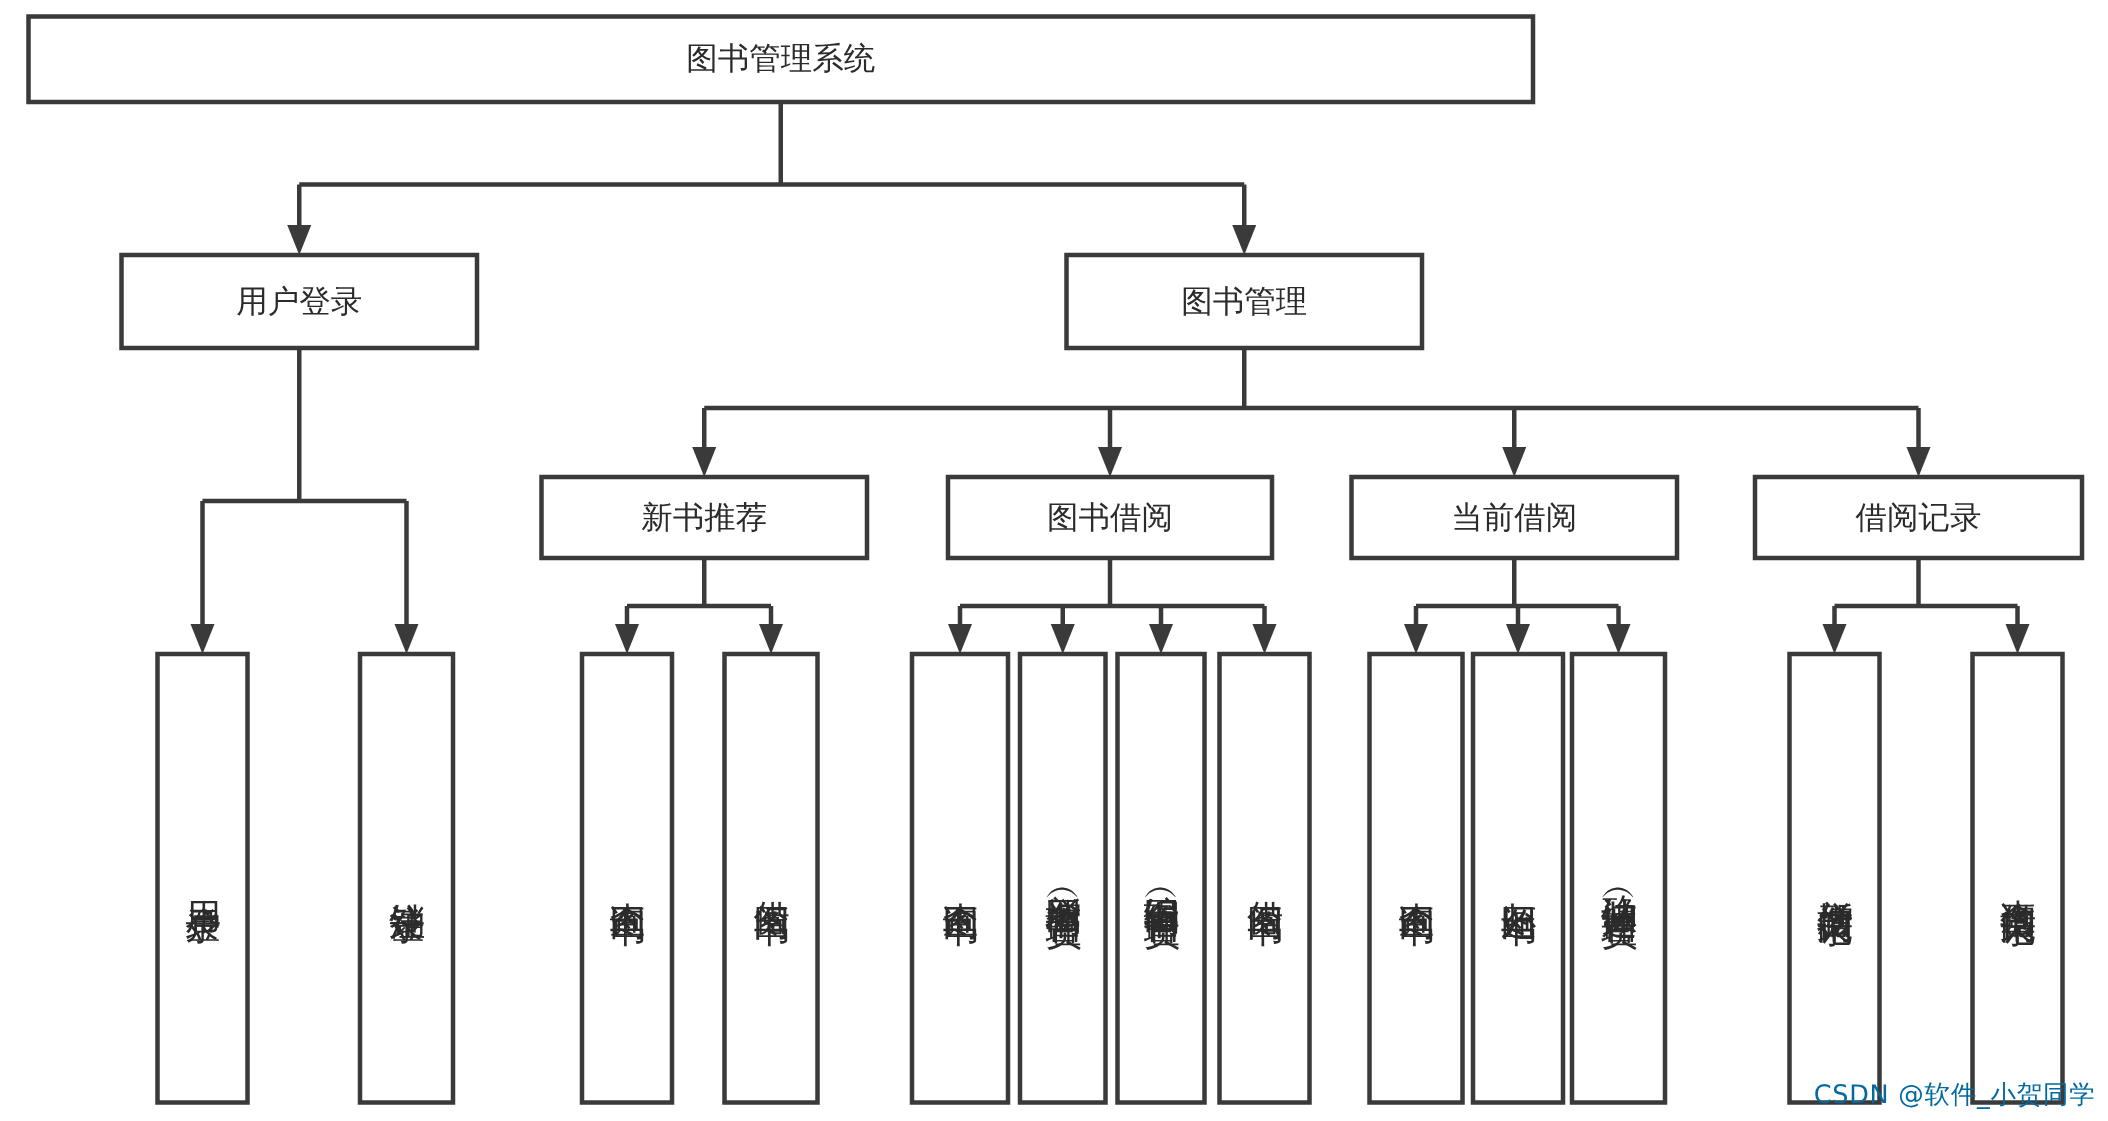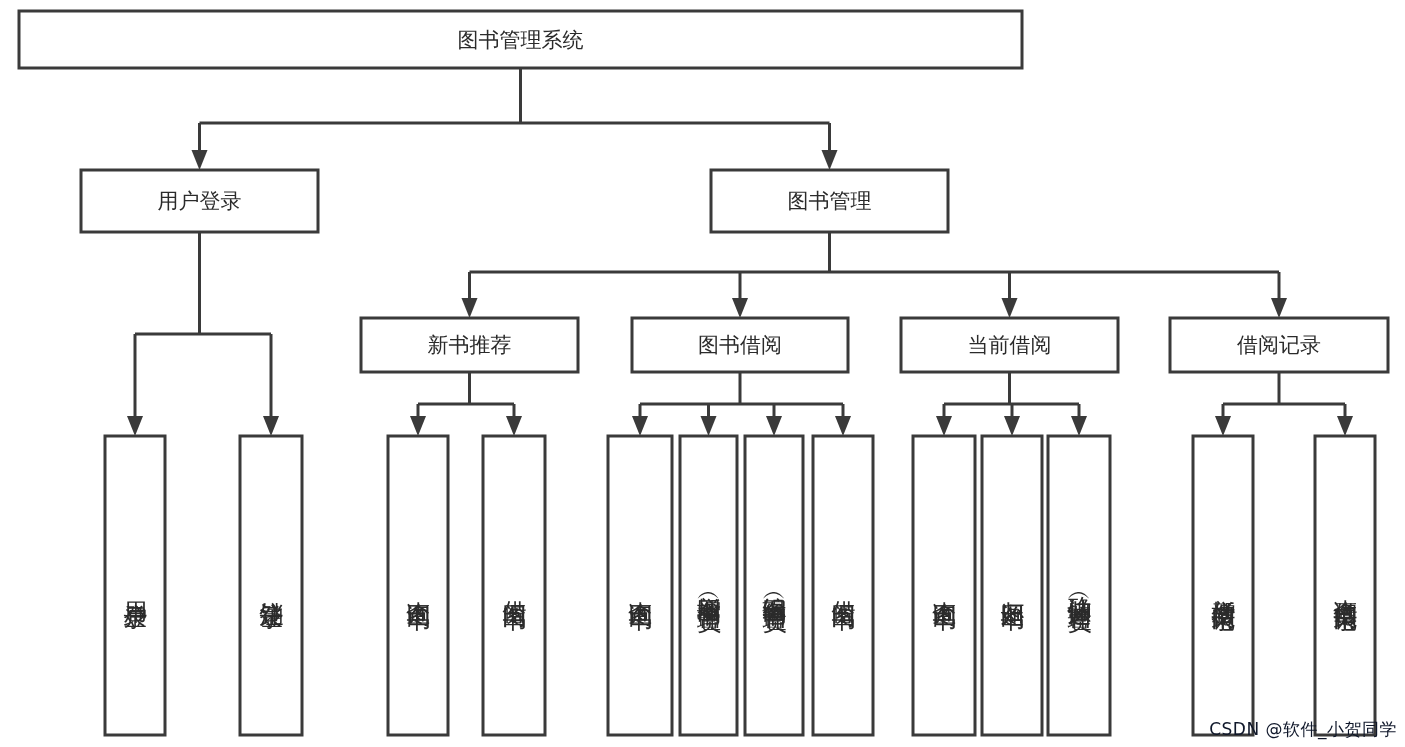--- a/index.html
+++ b/index.html
@@ -64,21 +64,21 @@
     letter-spacing: 2px;
     color: #2b2b2b;
     white-space: nowrap;
   }
   .watermark {
     position: absolute;
     right: 8px;
     bottom: 6px;
     font-family: "DejaVu Sans", "Liberation Sans", sans-serif;
     font-size: 17px;
-    color: #0f172a;
+    color: #0369a1;
     letter-spacing: 0.5px;
     white-space: nowrap;
   }
 </style>
 </head>
 <body>
 
 <div id="diagram-root">
   <svg class="canvas" id="tree-svg" viewBox="0 0 1405 747">
       <rect x="19" y="11" width="1003" height="57" class="node-box"></rect>

